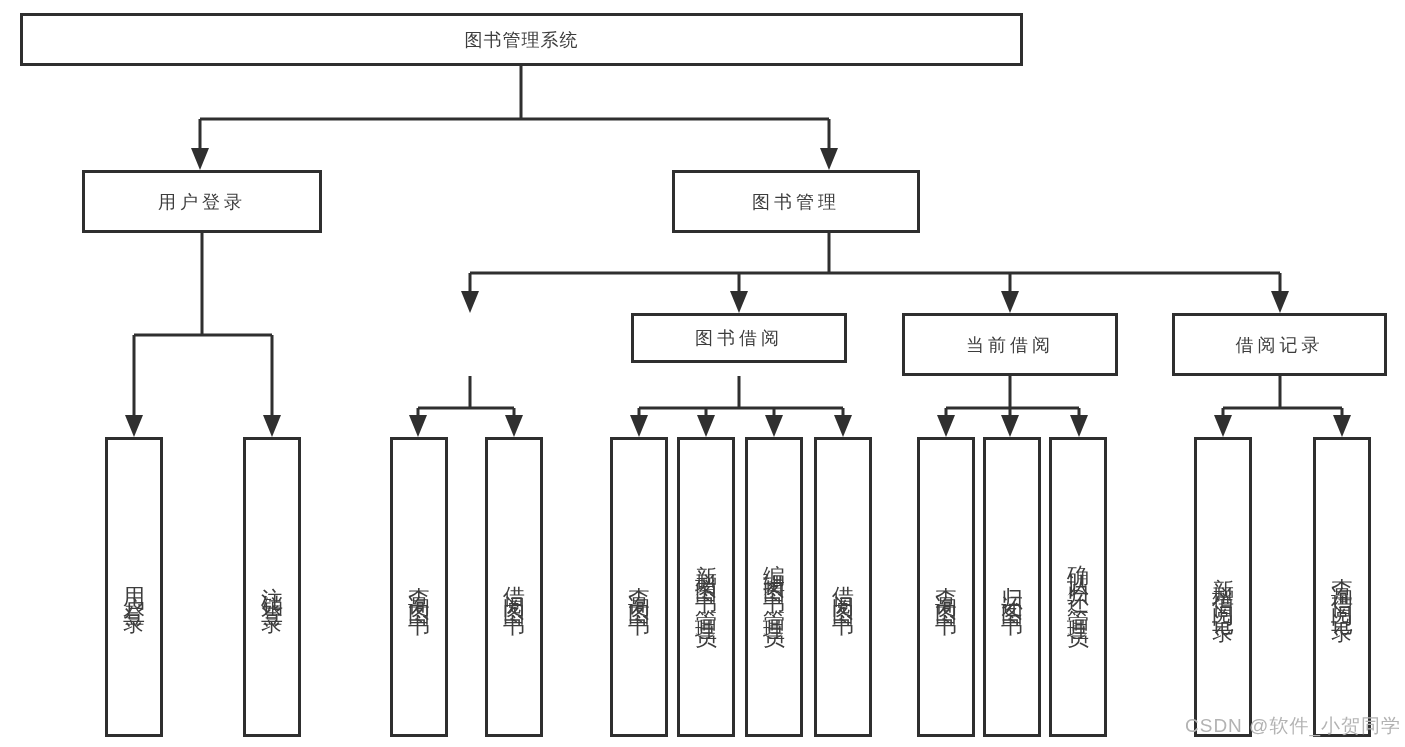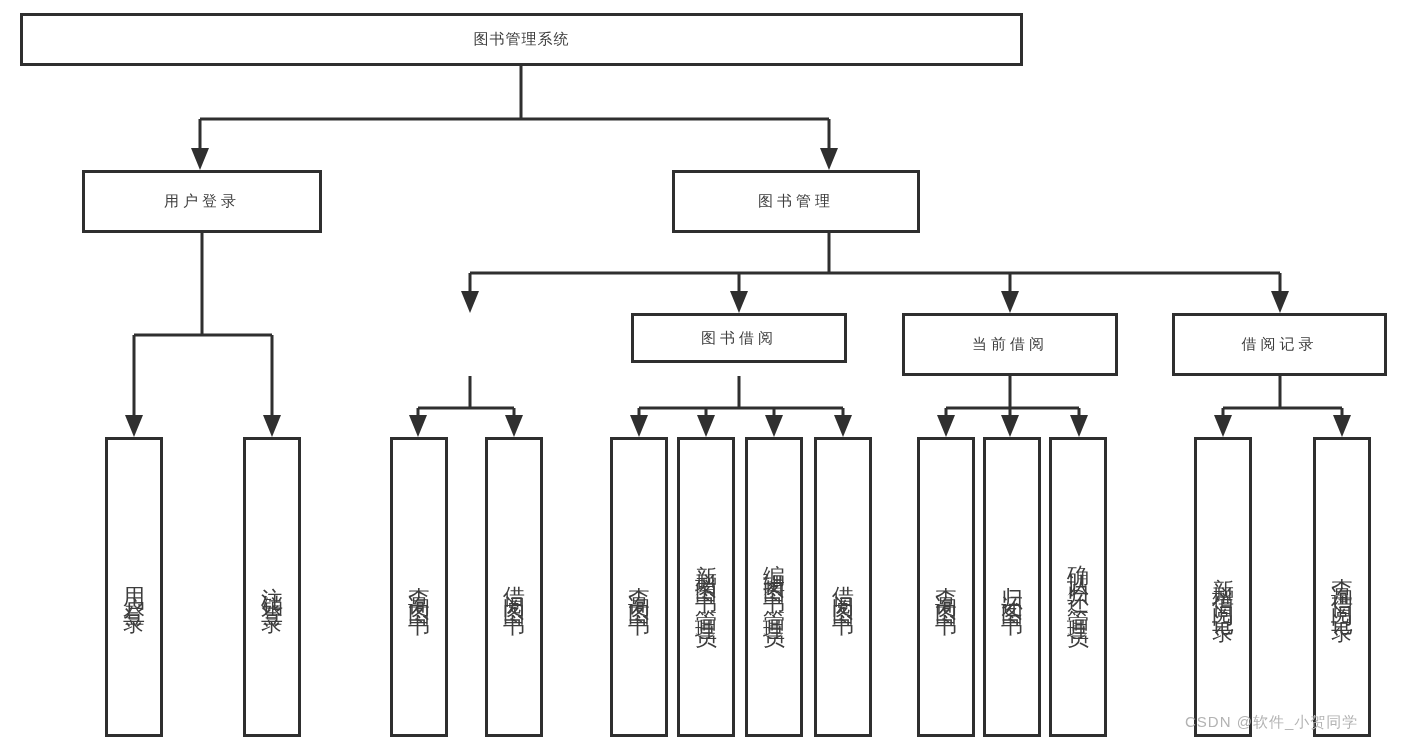--- a/index.html
+++ b/index.html
@@ -22,38 +22,38 @@
   .connectors polygon{fill:var(--line);stroke:none;}
   .box{
     position:absolute;
     box-sizing:border-box;
     background:var(--box-fill);
     border:3px solid var(--line);
     display:flex;align-items:center;justify-content:center;
   }
   .hlabel{
     color:var(--text);
-    font-size:15px;
+    font-size:18px;
     letter-spacing:4px;
     white-space:nowrap;
   }
   .title .hlabel{letter-spacing:1px;}
   .vlabel{
     color:var(--text);
     writing-mode:vertical-rl;
     text-orientation:mixed;
     font-size:22px;
     letter-spacing:9px;
     line-height:1.1;
     white-space:nowrap;
   }
   .watermark{
     position:absolute;
     left:1185px;top:713px;
-    font-size:15px;
+    font-size:19px;
     color:var(--watermark);
     letter-spacing:1px;
     white-space:nowrap;
     z-index:5;
   }
 </style>
 </head>
 <body>
 
 <div class="canvas">

